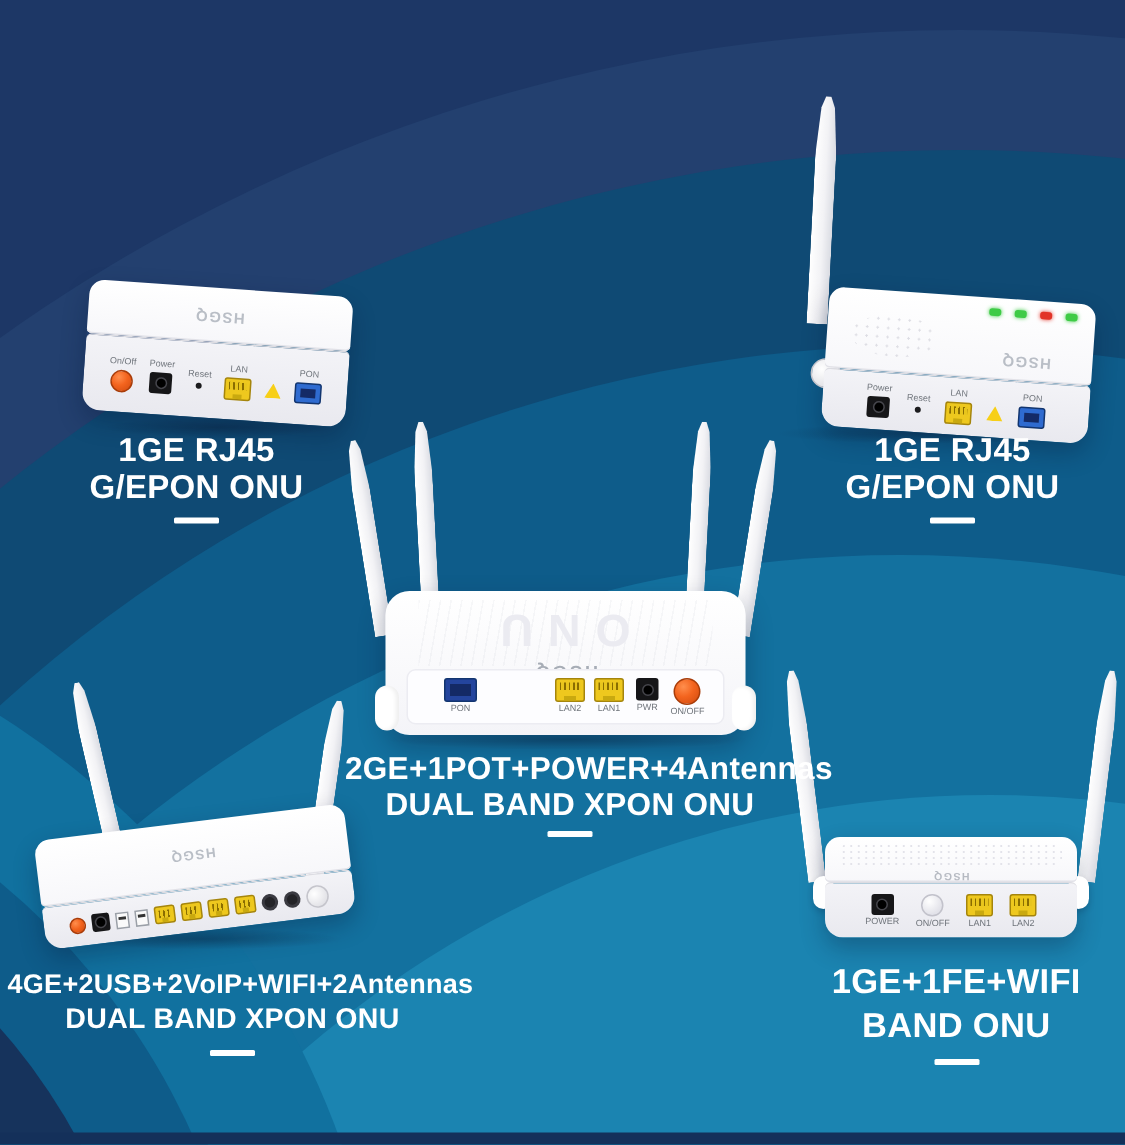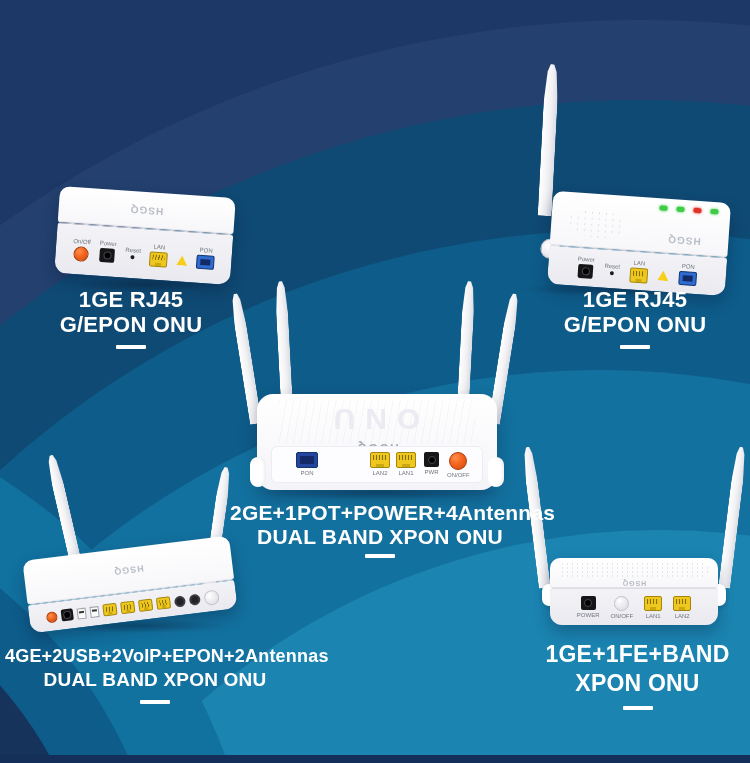--- a/index.html
+++ b/index.html
@@ -307,24 +307,24 @@
     <span class="dash"></span>
   </div>
 
   <div class="caption" style="left:230px; top:501px; width:300px; font-size:21px;">
     <div class="cap-line">2GE+1POT+POWER+4Antennas</div>
     <div class="cap-line">DUAL BAND XPON ONU</div>
     <span class="dash" style="margin-top:6px;"></span>
   </div>
 
   <div class="caption" style="left:5px; top:645px; width:300px; font-size:18px;">
-    <div class="cap-line" style="font-size:18px; line-height:1.3;">4GE+2USB+2VoIP+EPON+2Antennas</div>
+    <div class="cap-line" style="font-size:18px; line-height:1.3;">4GE+2USB+2VoIP+WIFI+2Antennas</div>
     <div class="cap-line" style="font-size:19px; line-height:1.25;">DUAL BAND XPON ONU</div>
     <span class="dash"></span>
   </div>
 
   <div class="caption" style="left:540px; top:640px; width:195px; font-size:23px;">
-    <div class="cap-line" style="line-height:1.25;">1GE+1FE+BAND</div>
-    <div class="cap-line" style="line-height:1.25;">XPON ONU</div>
+    <div class="cap-line" style="line-height:1.25;">1GE+1FE+WIFI</div>
+    <div class="cap-line" style="line-height:1.25;">BAND ONU</div>
     <span class="dash"></span>
   </div>
 
 </div>
 
 </body></html>

